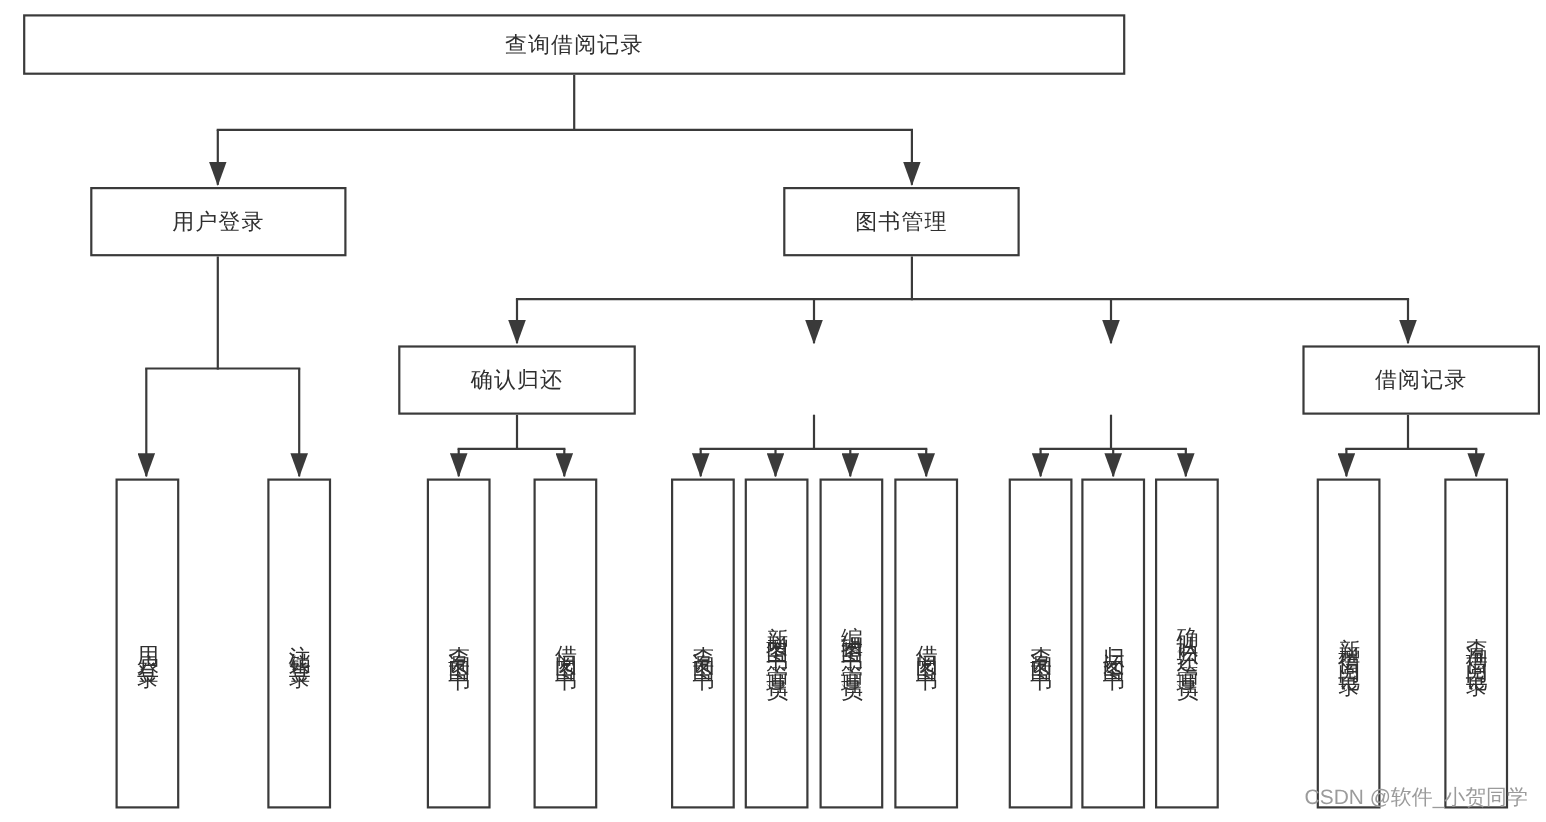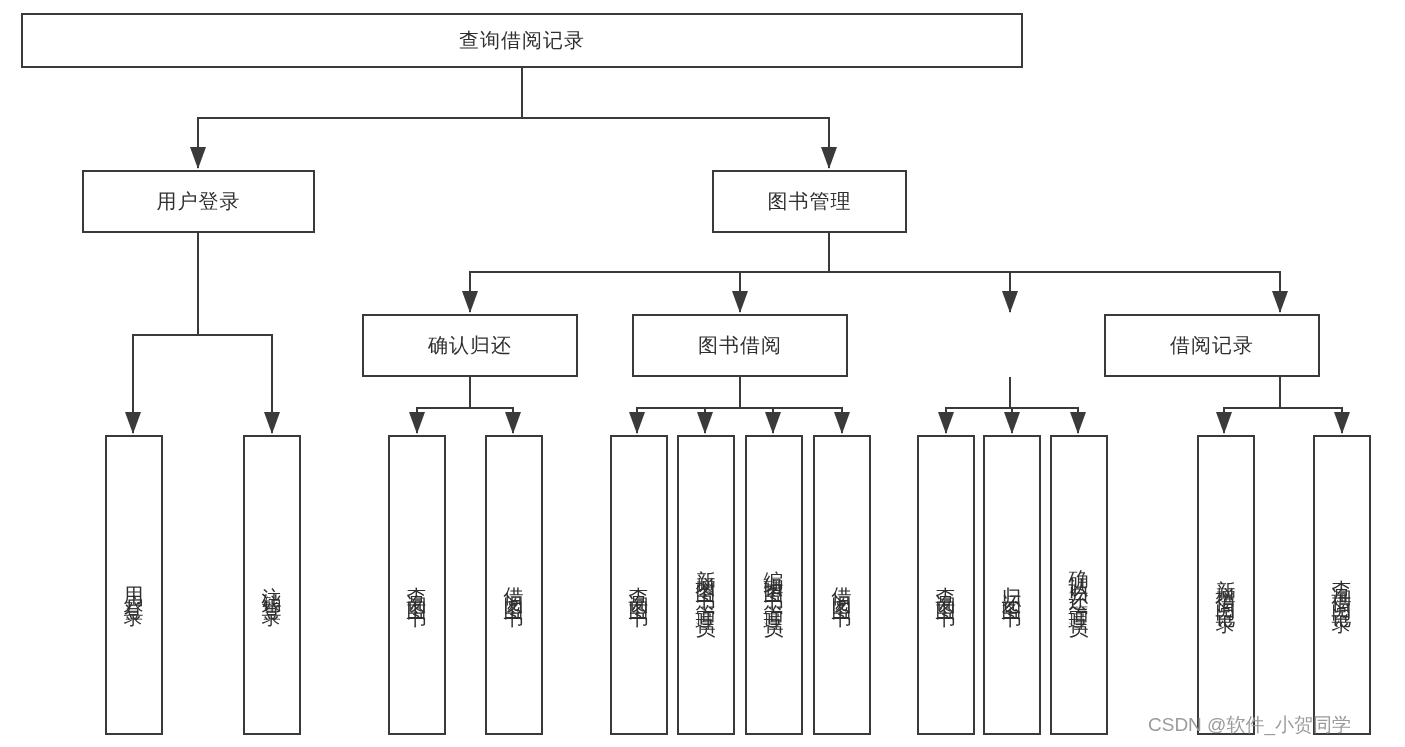--- a/index.html
+++ b/index.html
@@ -33,21 +33,21 @@
   .h-box{letter-spacing:1px;}
   .v-box{
     writing-mode:vertical-rl;
     text-orientation:mixed;
     letter-spacing:7px;
     line-height:1;
     font-size:20px;
   }
   .watermark{
     position:absolute;
-    left:1148px;top:712px;
+    left:1186px;top:712px;
     font-size:19px;
     color:var(--wm);
     white-space:nowrap;
   }
 </style>
 </head>
 <body>
 
 <div class="canvas">
 
@@ -109,25 +109,24 @@
       <line x1="1280" y1="377" x2="1280" y2="409"></line>
       <line x1="1223" y1="408" x2="1343" y2="408"></line>
       <line x1="1224" y1="408" x2="1224" y2="433" marker-end="url(#arrow)"></line>
       <line x1="1342" y1="408" x2="1342" y2="433" marker-end="url(#arrow)"></line>
     </g>
   </svg>
 
   <div class="box h-box" style="left:21px;top:13px;width:1002px;height:55px;">查询借阅记录</div>
 
   <div class="box h-box" style="left:82px;top:170px;width:233px;height:63px;">用户登录</div>
-  <div class="box h-box" style="left:712px;top:170px;width:195px;height:63px;">图书管理</div>
+  <div class="box h-box" style="left:712px;top:170px;width:215px;height:63px;">图书管理</div>
 
   <div class="box h-box" style="left:362px;top:314px;width:216px;height:63px;">确认归还</div>
-  <div class="box h-box" style="left:632px;top:314px;width:216px;height:63px;">图书借阅</div>
-  <div class="box h-box" style="left:1104px;top:314px;width:216px;height:63px;">借阅记录</div>
+  <div class="box h-box" style="left:1184px;top:314px;width:216px;height:63px;">借阅记录</div>
 
   <div class="box v-box" style="left:105px;top:435px;width:58px;height:300px;">用户登录</div>
   <div class="box v-box" style="left:243px;top:435px;width:58px;height:300px;">注销登录</div>
 
   <div class="box v-box" style="left:388px;top:435px;width:58px;height:300px;">查询图书</div>
   <div class="box v-box" style="left:485px;top:435px;width:58px;height:300px;">借阅图书</div>
 
   <div class="box v-box" style="left:610px;top:435px;width:58px;height:300px;">查询图书</div>
   <div class="box v-box" style="left:677px;top:435px;width:58px;height:300px;">新增图书（管理员）</div>
   <div class="box v-box" style="left:745px;top:435px;width:58px;height:300px;">编辑图书（管理员）</div>

